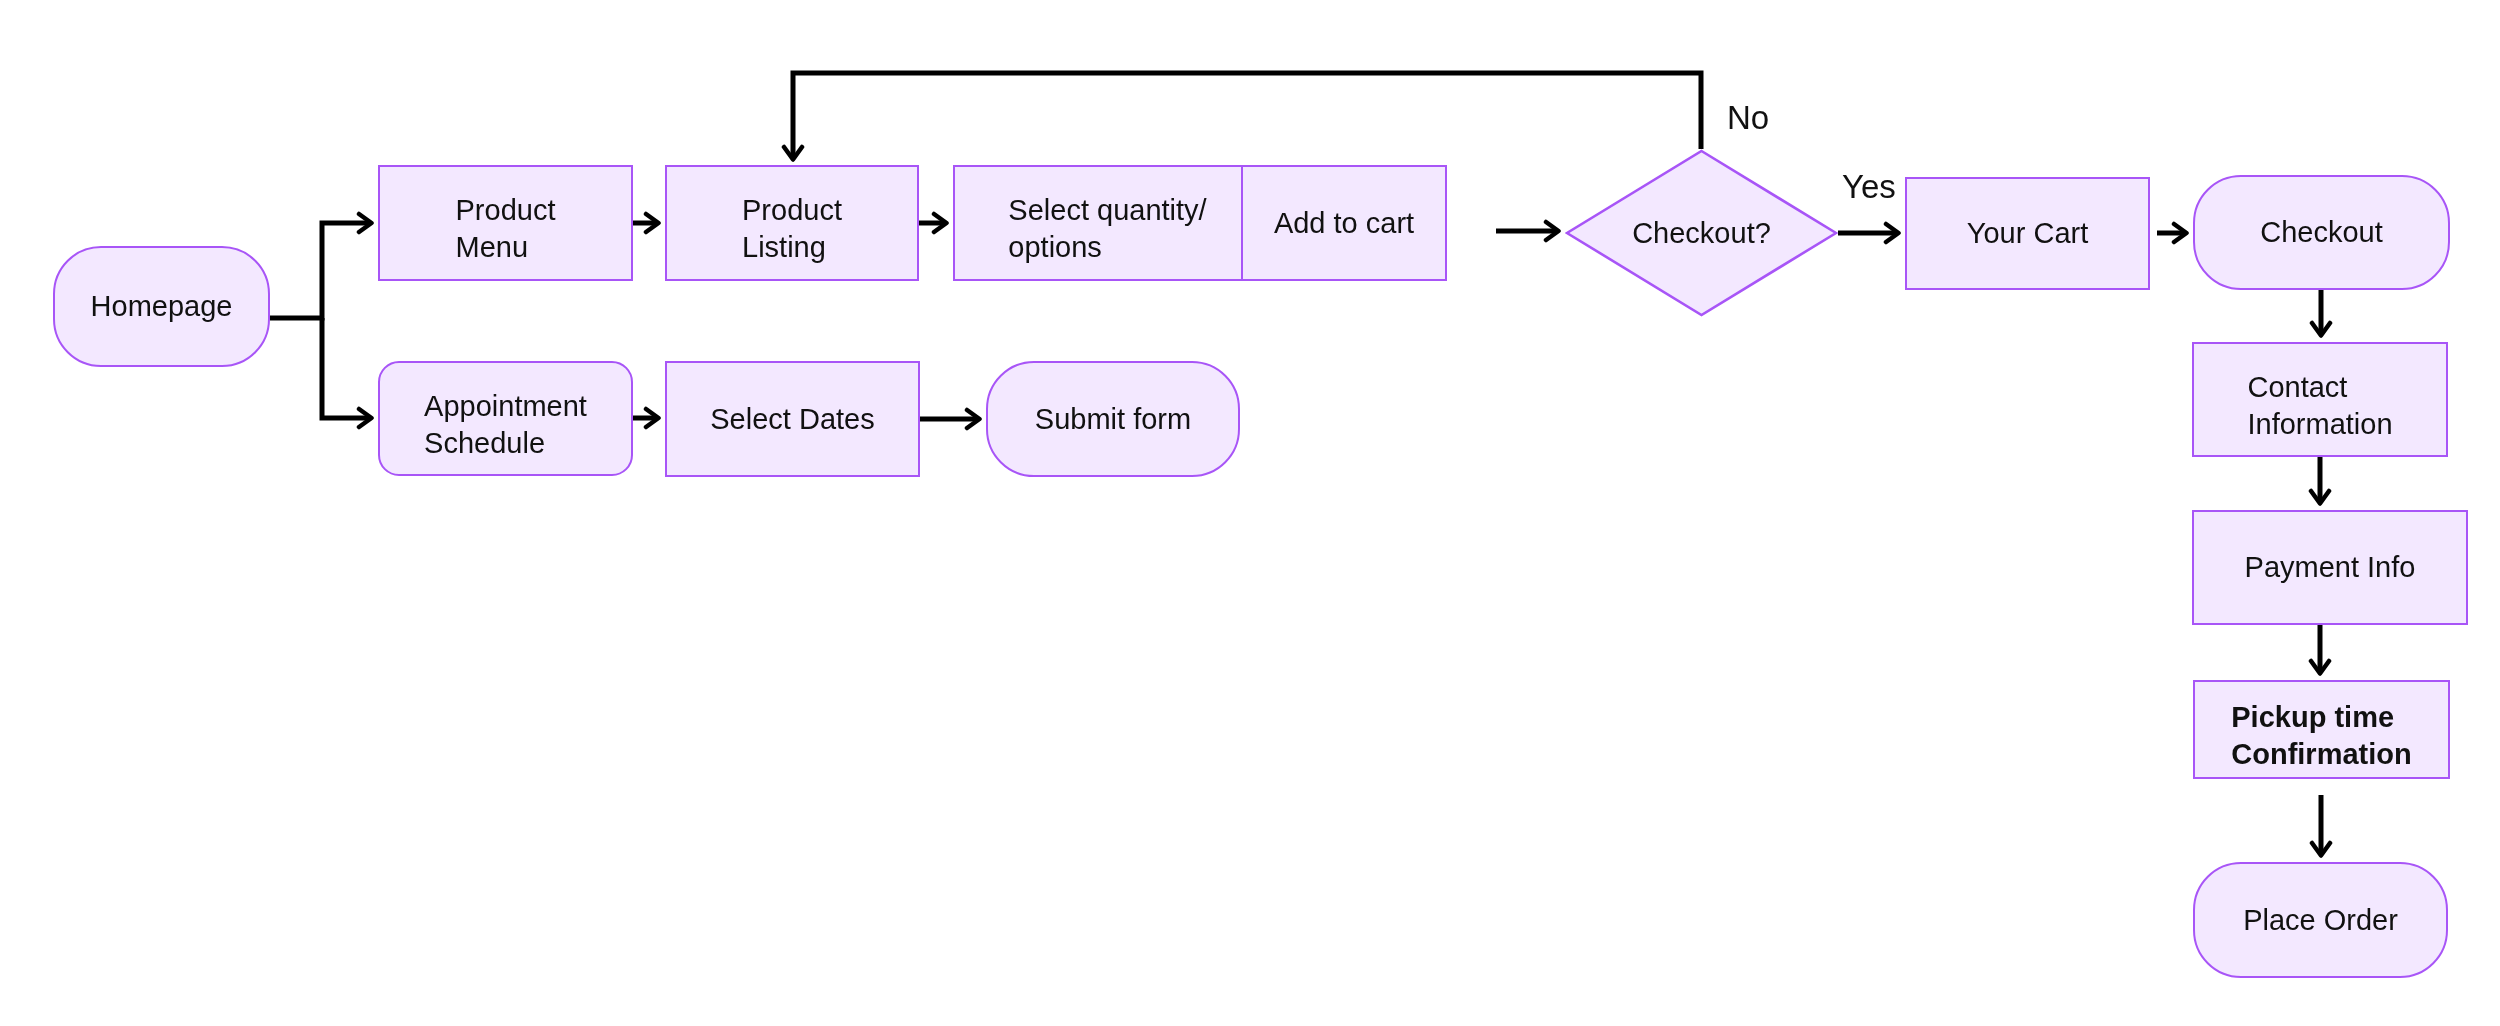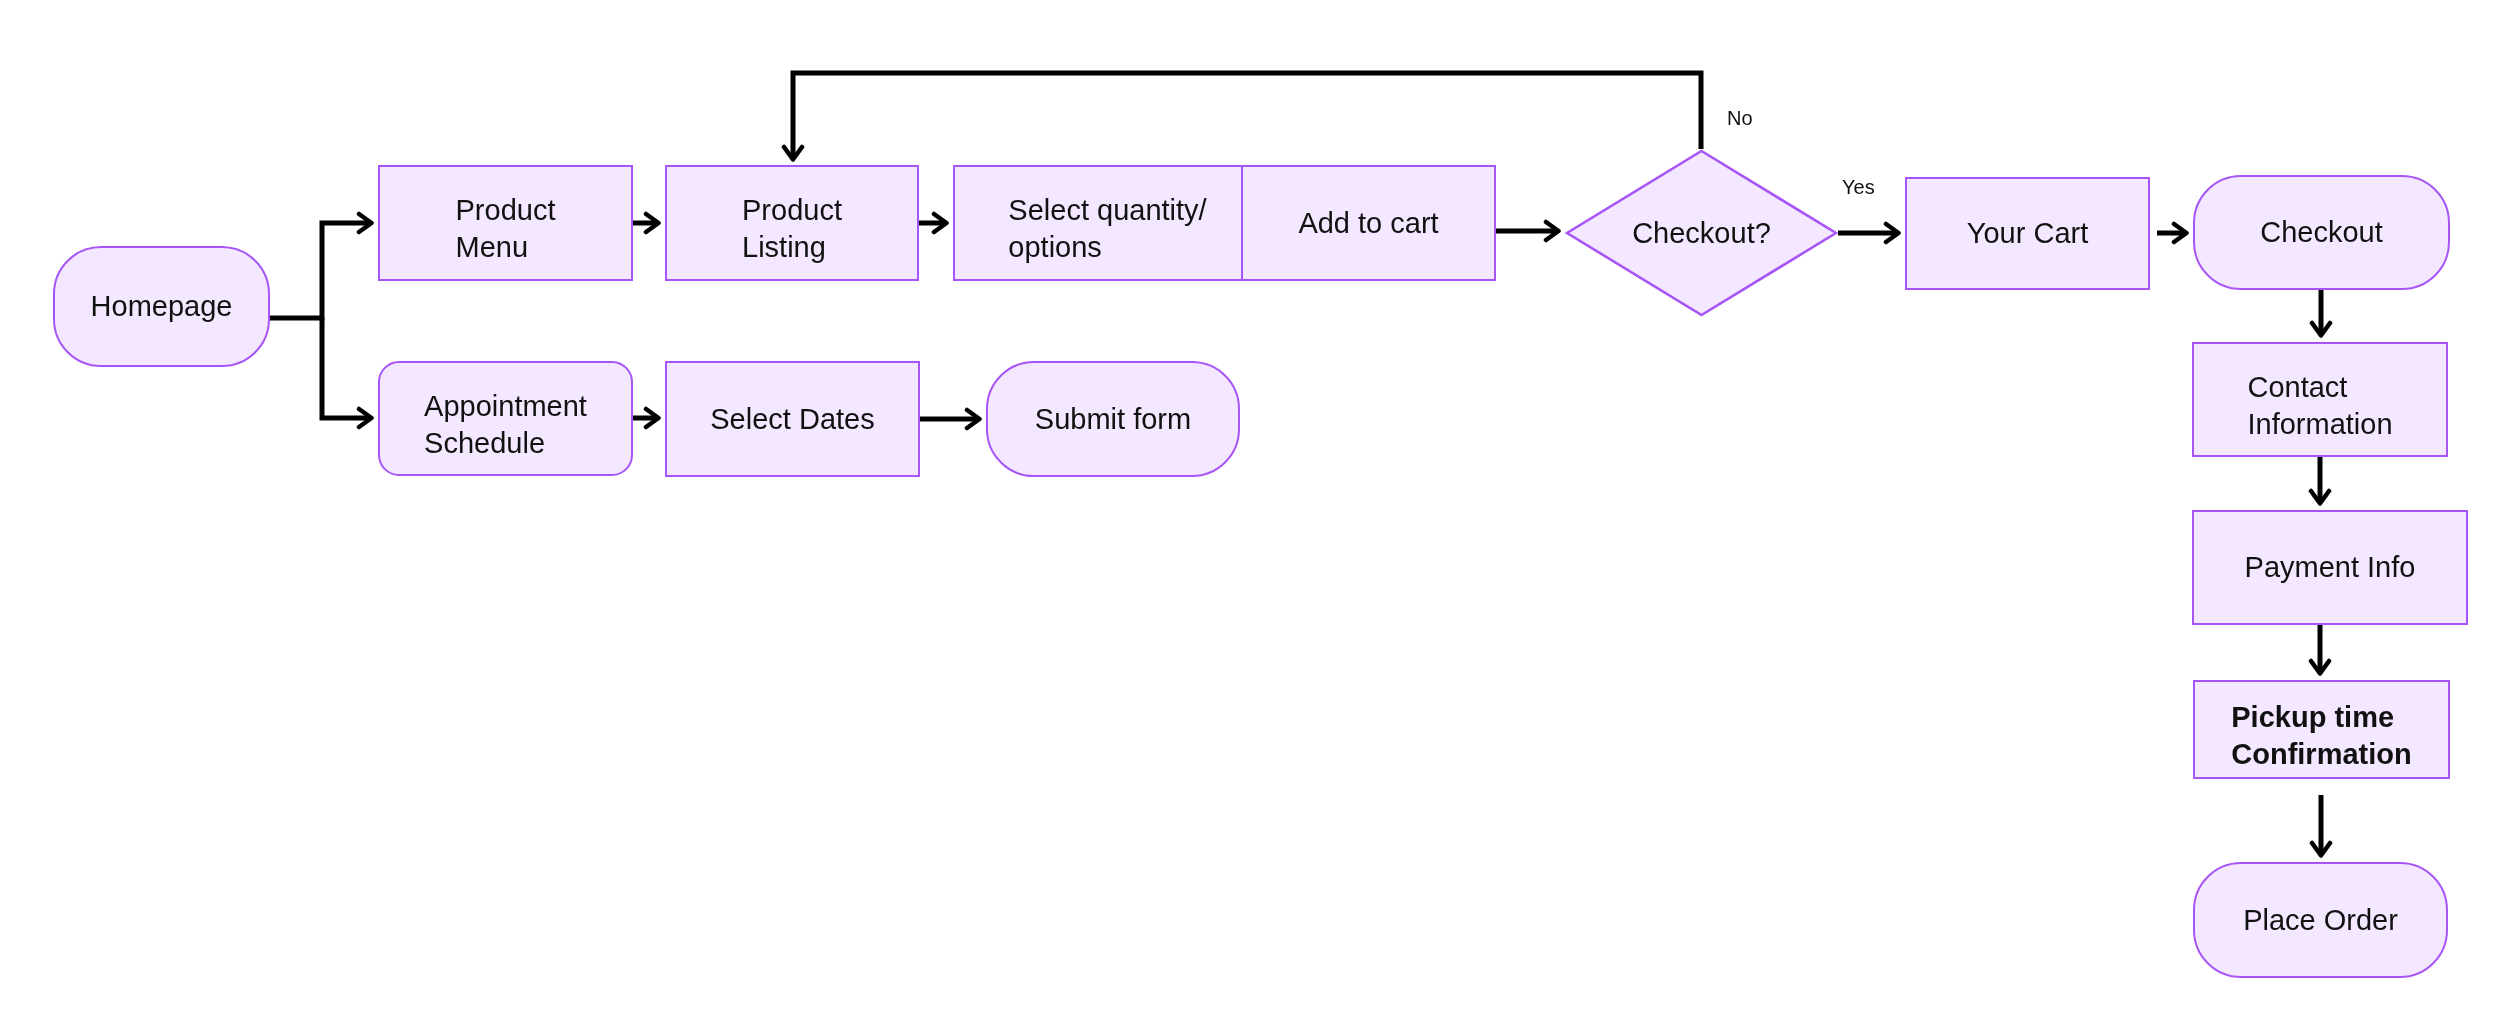--- a/index.html
+++ b/index.html
@@ -18,21 +18,21 @@
   .node{position:absolute;box-sizing:border-box;display:flex;align-items:center;justify-content:center;
         background:var(--node-fill);border:2.6px solid var(--node-border);color:var(--text-color);
         font-size:29px;line-height:37px;}
   .node.pill{border-radius:48px;}
   .node.diamond{background:none;border:none;}
   .diamond-shape{position:absolute;left:0;top:0;}
   .diamond-shape polygon{fill:var(--node-fill);stroke:var(--node-border);stroke-width:2.6;}
   .label{position:relative;}
   .label.single{text-align:center;white-space:nowrap;}
   .label.multi{text-align:left;white-space:pre-line;margin-top:12px;}
-  .edge-label{position:absolute;font-size:20px;line-height:32px;color:var(--text-color);white-space:nowrap;}
+  .edge-label{position:absolute;font-size:33px;line-height:32px;color:var(--text-color);white-space:nowrap;}
 </style>
 </head>
 <body>
 
 <div class="stage">
 
   <svg class="edges" viewBox="0 0 2500 1026" xmlns="http://www.w3.org/2000/svg">
     <defs>
       <marker id="arrow" markerUnits="strokeWidth" markerWidth="5" markerHeight="5" viewBox="0 0 5 5" refX="3.4" refY="2.5" orient="auto">
         <path class="arrowhead" d="M1,0.7 L3.5,2.5 L1,4.3"></path>
@@ -70,21 +70,21 @@
   <div class="node" style="left:665px;top:165px;width:254px;height:116px;">
     <span class="label multi">Product
 Listing</span>
   </div>
 
   <div class="node" style="left:953px;top:165px;width:309px;height:116px;">
     <span class="label multi">Select quantity/
 options</span>
   </div>
 
-  <div class="node" style="left:1241px;top:165px;width:255px;height:116px;">
+  <div class="node" style="left:1241px;top:165px;width:206px;height:116px;">
     <span class="label single">Add to cart</span>
   </div>
 
   <div class="node diamond" style="left:1565px;top:149px;width:273px;height:168px;justify-content:center;">
     <svg class="diamond-shape" width="273" height="168" viewBox="0 0 273 168" xmlns="http://www.w3.org/2000/svg">
       <polygon points="136.5,2 271,84 136.5,166 2,84"></polygon>
     </svg>
     <span class="label single">Checkout?</span>
   </div>
 

